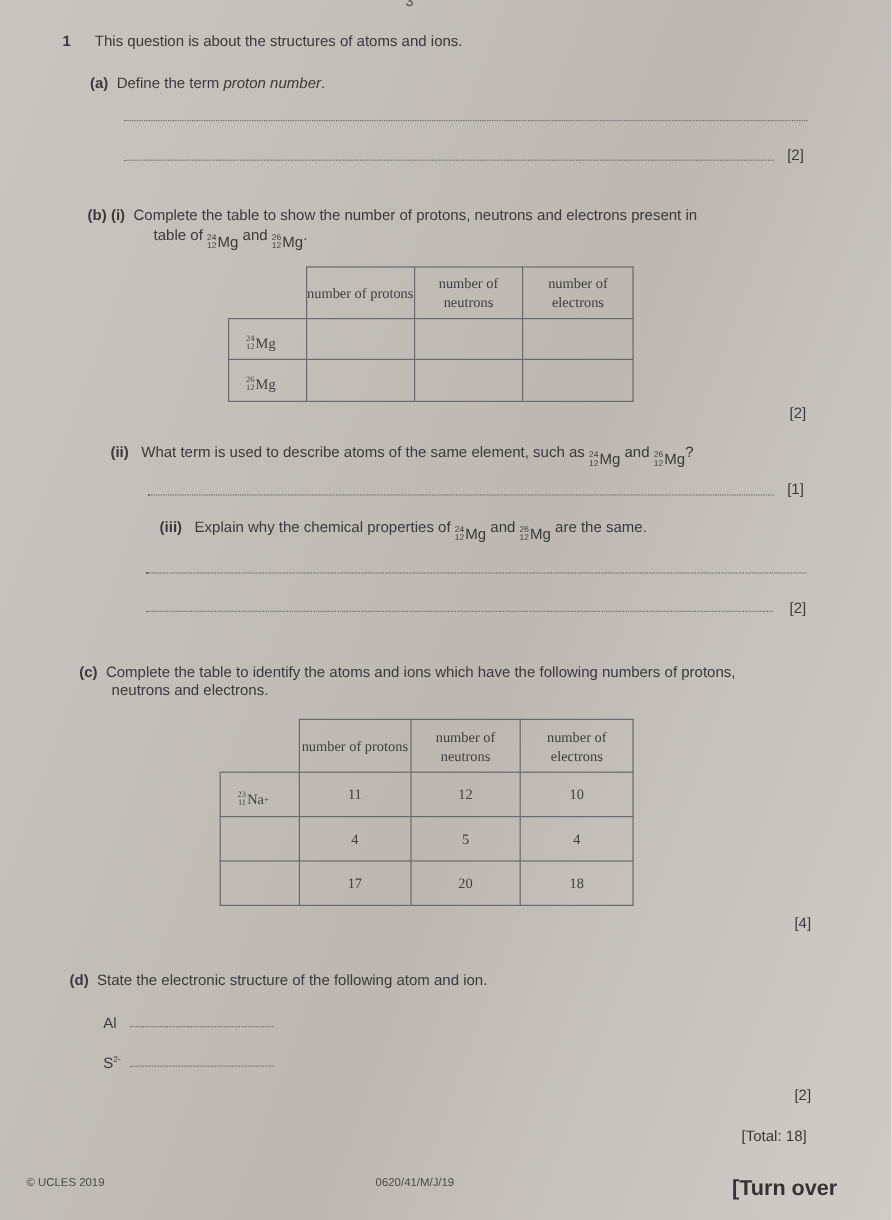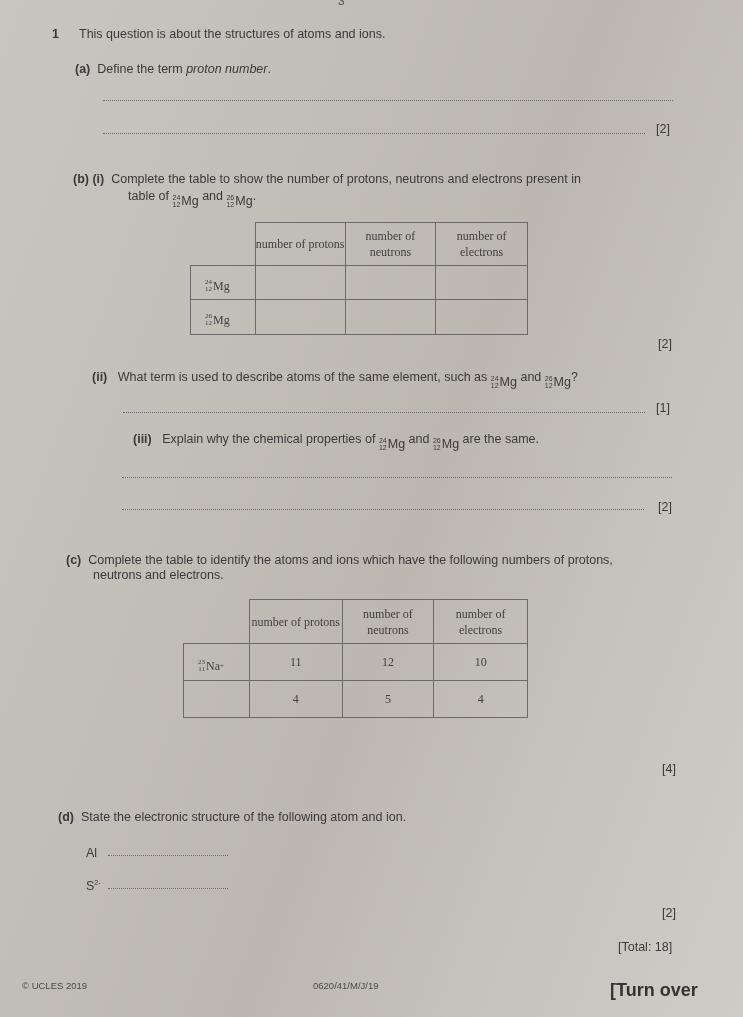--- a/index.html
+++ b/index.html
@@ -190,20 +190,26 @@
     <td>11</td>
     <td>12</td>
     <td>10</td>
   </tr>
   <tr style="height:37px;">
     <td class="rowhead"></td>
     <td>4</td>
     <td>5</td>
     <td>4</td>
   </tr>
+  <tr style="height:37px;">
+    <td class="rowhead"></td>
+    <td>17</td>
+    <td>20</td>
+    <td>18</td>
+  </tr>
 </tbody>
   </table>
 <div class="mark" style="left:662px; top:762px;">[4]</div>
 
 <div class="abs" style="left:58px; top:810px;">
   <span class="part-label">(d)</span>&nbsp;
   <span>State the electronic structure of the following atom and ion.</span>
 </div>
 <div class="abs" style="left:86px; top:846px;">
   <span>Al</span>

